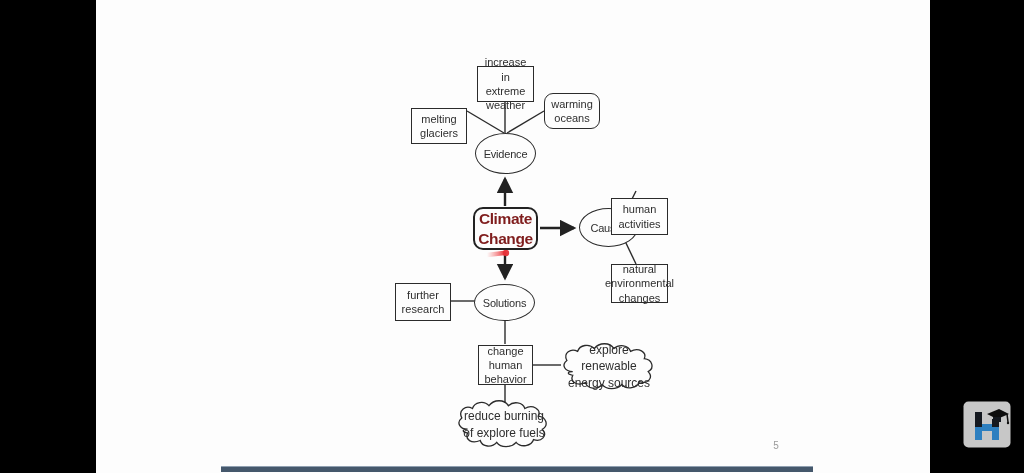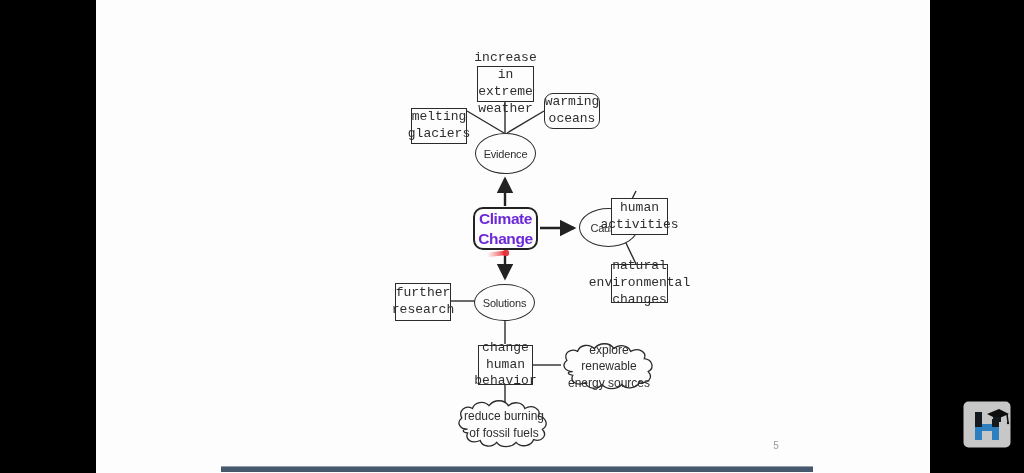--- a/index.html
+++ b/index.html
@@ -4,24 +4,24 @@
 <style>
   html,body{margin:0;padding:0;background:#000;}
   #screen{position:relative;width:1024px;height:473px;background:#000;overflow:hidden;
           font-family:"Liberation Sans",sans-serif;}
   .slide{position:absolute;left:96px;top:0;width:834px;height:473px;background:#fdfdfd;}
   .layer{position:absolute;left:0;top:0;width:1024px;height:473px;pointer-events:none;}
 
   
   .dnode{position:absolute;box-sizing:border-box;display:flex;align-items:center;justify-content:center;
          text-align:center;color:#2e2e2e;background:#fdfdfd;}
-  .dbox{border:1.5px solid #2b2b2b;font-size:13px;line-height:1.3;padding:17px;font-family:Liberation Mono, monospace;}
+  .dbox{border:1.5px solid #2b2b2b;font-size:11px;line-height:1.3;padding:17px;}
   .dellipse{border:1.5px solid #2b2b2b;border-radius:50%;font-size:11px;letter-spacing:-0.2px;}
   .dcenter{border:2px solid #222;border-radius:10px;font-weight:bold;font-size:15.5px;
-           line-height:1.25;letter-spacing:-0.4px;color:#6d28d9;}
+           line-height:1.25;letter-spacing:-0.4px;color:#7f1d1d;}
   .dcloudtext{font-size:12px;line-height:1.35;background:transparent;}
 
   #n-increase{left:477px;top:66px;width:57px;height:36px;}
   #n-melting{left:411px;top:108px;width:56px;height:36px;}
   #n-warming{left:544px;top:93px;width:56px;height:35px;border-radius:9px;}
   #n-evidence{left:475px;top:133px;width:61px;height:41px;}
   #n-climate{left:473px;top:207px;width:65px;height:43px;}
   #n-causes{left:579px;top:208px;width:59px;height:39px;}
   #n-human{left:611px;top:154px;width:57px;height:37px;margin-top:44px;}
   #n-natural{left:611px;top:264px;width:57px;height:39px;}
@@ -94,21 +94,21 @@
   <div class="dnode dbox" id="n-warming">warming oceans</div>
   <div class="dnode dellipse" id="n-evidence">Evidence</div>
   <div class="dnode dcenter" id="n-climate">Climate Change</div>
   <div class="dnode dellipse" id="n-causes">Causes</div>
   <div class="dnode dbox" id="n-human">human activities</div>
   <div class="dnode dbox" id="n-natural">natural environmental changes</div>
   <div class="dnode dellipse" id="n-solutions">Solutions</div>
   <div class="dnode dbox" id="n-further">further research</div>
   <div class="dnode dbox" id="n-change">change human behavior</div>
   <div class="dnode dcloudtext" id="n-explore">explore renewable energy sources</div>
-  <div class="dnode dcloudtext" id="n-reduce">reduce burning of fossil fuels</div>
+  <div class="dnode dcloudtext" id="n-reduce">reduce burning of explore fuels</div>
 
   <div class="page-number">5</div>
   <div class="bottom-rule"></div>
 
   <svg class="brand-logo" viewBox="0 0 48 47">
     <rect x="0.5" y="0.5" width="47" height="46" rx="5" fill="#c7c7c7"></rect>
     <g>
       <rect x="12" y="11" width="7" height="15" fill="#14181f"></rect>
       <rect x="12" y="26" width="7" height="13" fill="#2d7fc0"></rect>
       <rect x="19" y="23" width="10" height="7" fill="#2d7fc0"></rect>

